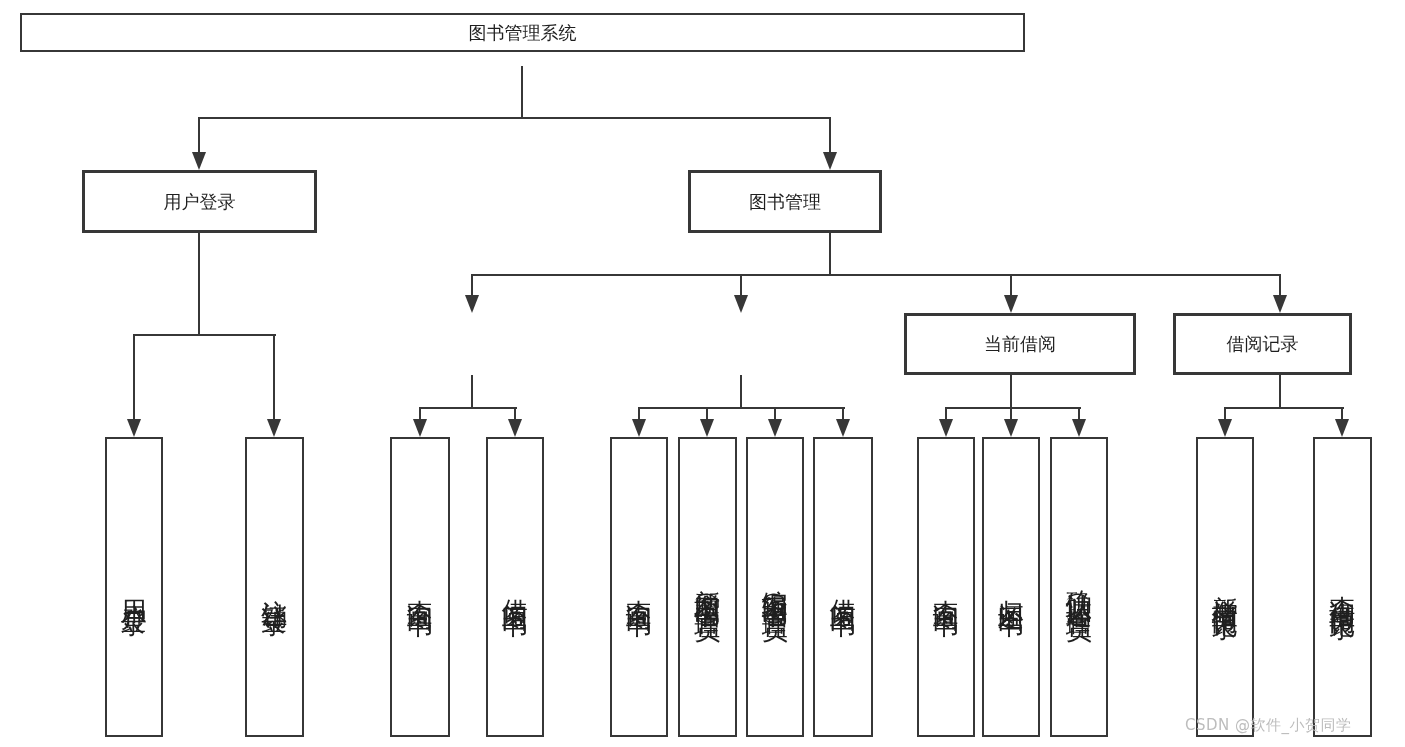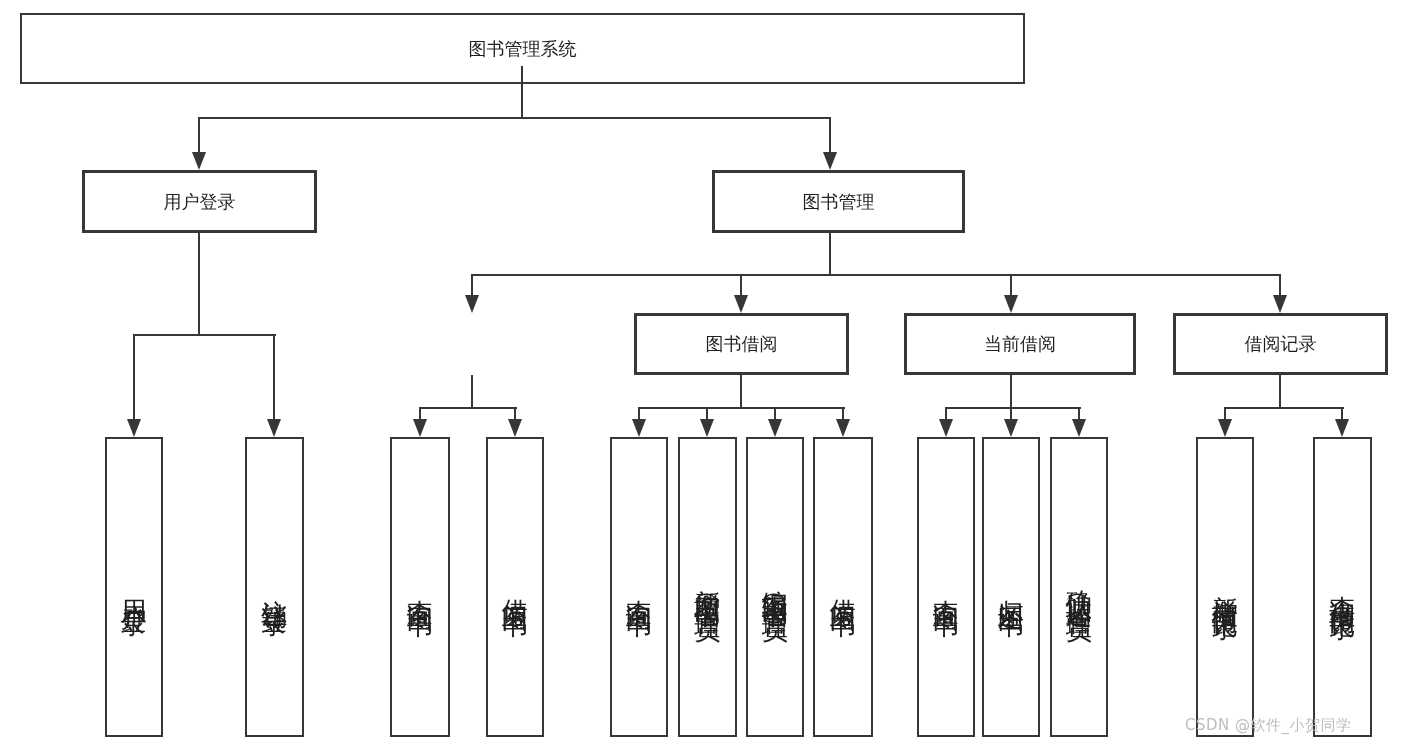--- a/index.html
+++ b/index.html
@@ -31,35 +31,35 @@
   .watermark{
     position:absolute;left:1185px;top:716px;z-index:5;
     font-size:15px;color:#bdbdbd;letter-spacing:0.5px;white-space:nowrap;
   }
 </style>
 </head>
 <body>
 
 <div class="canvas">
 
-  <div class="node thin" style="left:20px;top:13px;width:1005px;height:71px;">
+  <div class="node thin" style="left:20px;top:13px;width:1005px;height:39px;">
     <span>图书管理系统</span>
   </div>
 
   <div class="vl" style="left:521px;top:66px;height:52px;"></div>
   <div class="hl" style="left:198px;top:117px;width:633px;"></div>
   <div class="vl" style="left:198px;top:117px;height:38px;"></div>
   <div class="vl" style="left:829px;top:117px;height:38px;"></div>
   <div class="arr" style="left:192px;top:152px;"></div>
   <div class="arr" style="left:823px;top:152px;"></div>
 
   <div class="node" style="left:82px;top:170px;width:235px;height:63px;">
     <span>用户登录</span>
   </div>
-  <div class="node" style="left:712px;top:170px;width:253px;height:63px;">
+  <div class="node" style="left:688px;top:170px;width:194px;height:63px;">
     <span>图书管理</span>
   </div>
 
   <div class="vl" style="left:198px;top:233px;height:103px;"></div>
   <div class="hl" style="left:133px;top:334px;width:143px;"></div>
   <div class="vl" style="left:133px;top:334px;height:88px;"></div>
   <div class="vl" style="left:273px;top:334px;height:88px;"></div>
   <div class="arr" style="left:127px;top:419px;"></div>
   <div class="arr" style="left:267px;top:419px;"></div>
 
@@ -67,27 +67,24 @@
   <div class="hl" style="left:471px;top:274px;width:810px;"></div>
   <div class="vl" style="left:471px;top:274px;height:24px;"></div>
   <div class="vl" style="left:740px;top:274px;height:24px;"></div>
   <div class="vl" style="left:1010px;top:274px;height:24px;"></div>
   <div class="vl" style="left:1279px;top:274px;height:24px;"></div>
   <div class="arr" style="left:465px;top:295px;"></div>
   <div class="arr" style="left:734px;top:295px;"></div>
   <div class="arr" style="left:1004px;top:295px;"></div>
   <div class="arr" style="left:1273px;top:295px;"></div>
 
-  <div class="node" style="left:634px;top:313px;width:215px;height:62px;">
-    <span>图书借阅</span>
-  </div>
   <div class="node" style="left:904px;top:313px;width:232px;height:62px;">
     <span>当前借阅</span>
   </div>
-  <div class="node" style="left:1173px;top:313px;width:215px;height:62px;">
+  <div class="node" style="left:1173px;top:313px;width:179px;height:62px;">
     <span>借阅记录</span>
   </div>
 
   <div class="vl" style="left:471px;top:375px;height:34px;"></div>
   <div class="hl" style="left:419px;top:407px;width:98px;"></div>
   <div class="vl" style="left:419px;top:407px;height:16px;"></div>
   <div class="vl" style="left:514px;top:407px;height:16px;"></div>
   <div class="arr" style="left:413px;top:419px;"></div>
   <div class="arr" style="left:508px;top:419px;"></div>
 

